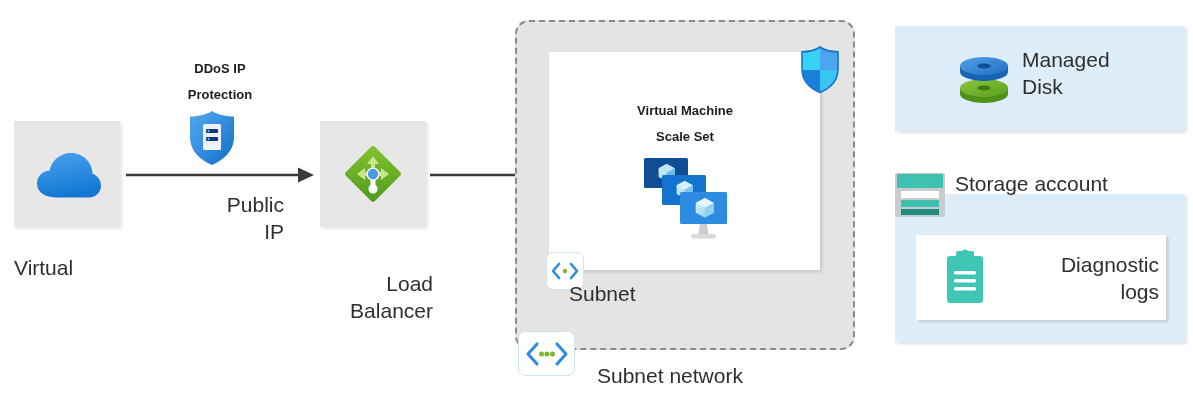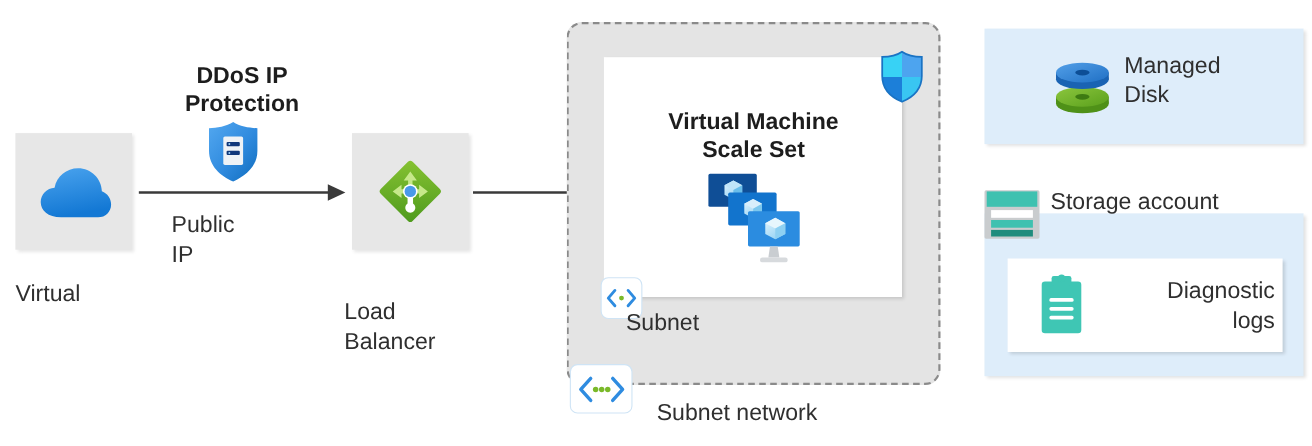--- a/index.html
+++ b/index.html
@@ -15,27 +15,27 @@
     color: #2b2b2b;
     overflow: hidden;
   }
   .abs { position: absolute; }
 
   
   .label {
     font-size: 21px;
     line-height: 27px;
     color: #2f2f2f;
-    text-align: left;
+    text-align: right;
     white-space: pre-line;
   }
   .label-left { text-align: left; }
   .label-bold {
     font-weight: bold;
-    font-size: 21px;
+    font-size: 13px;
     line-height: 26px;
     color: #1d1d1d;
     text-align: center;
     white-space: pre-line;
   }
 
   
   .grey-tile {
     background: #e7e7e7;
     box-shadow: 2px 2px 3px rgba(0,0,0,0.10);

